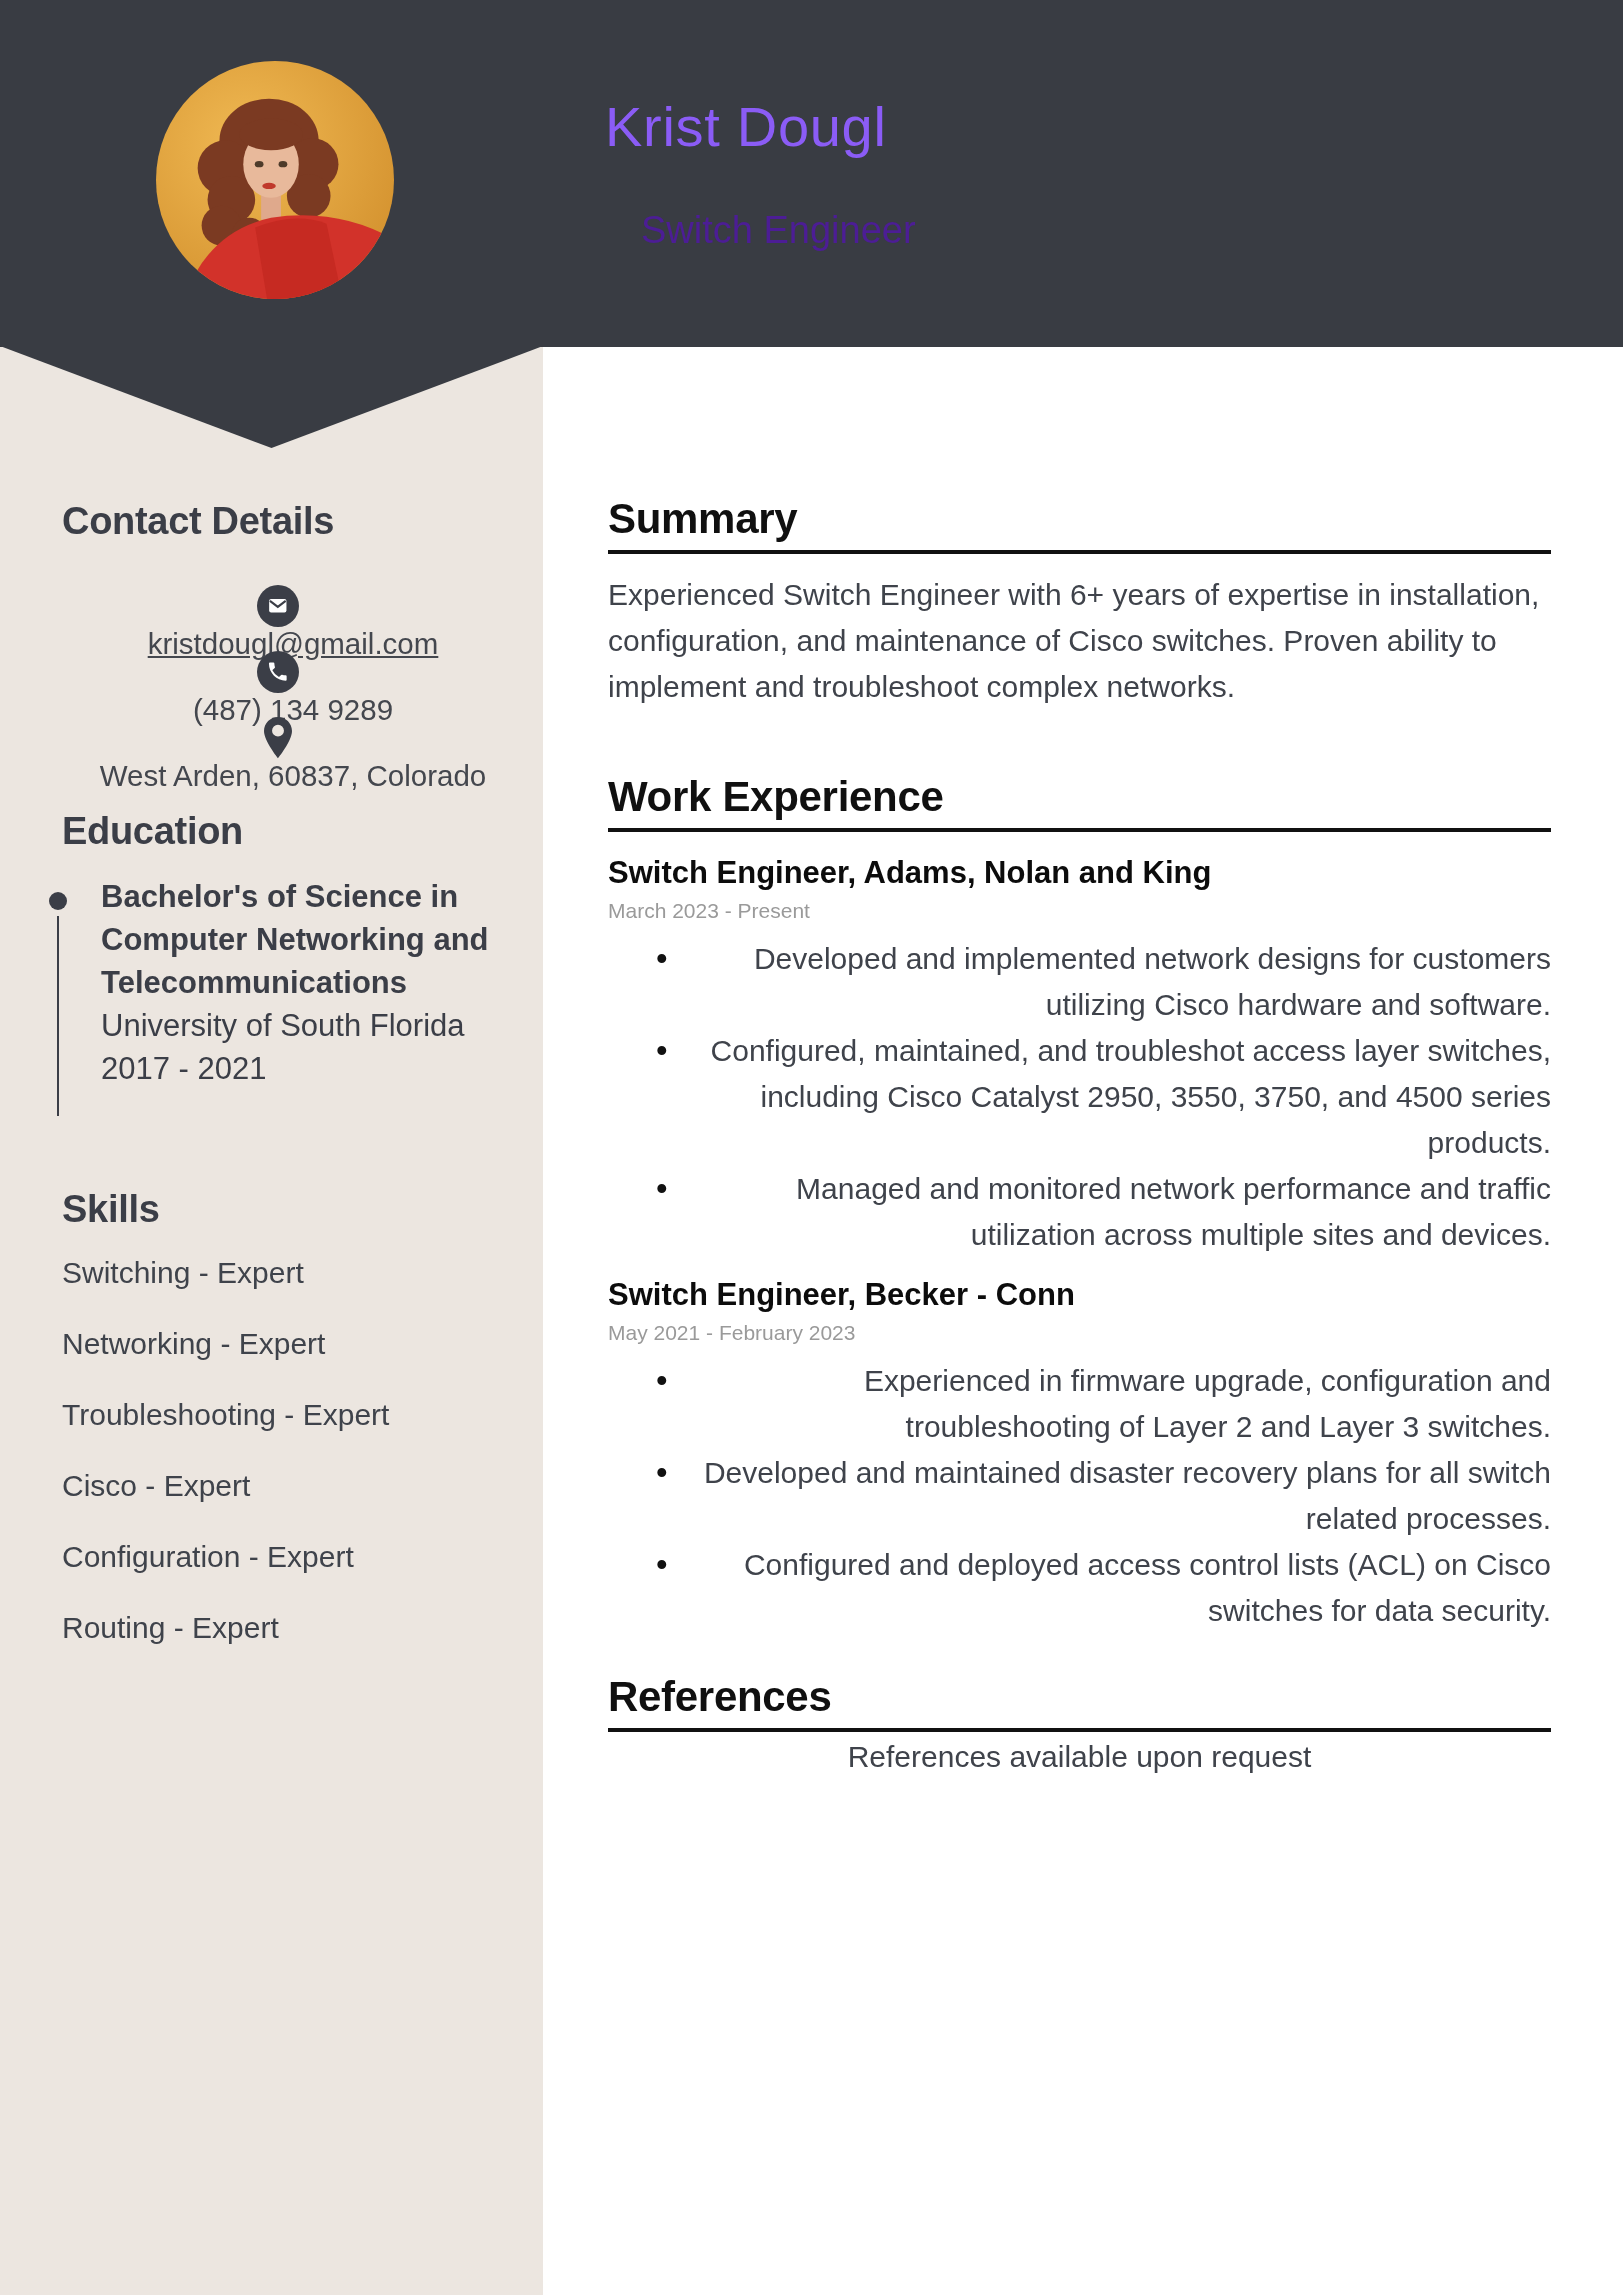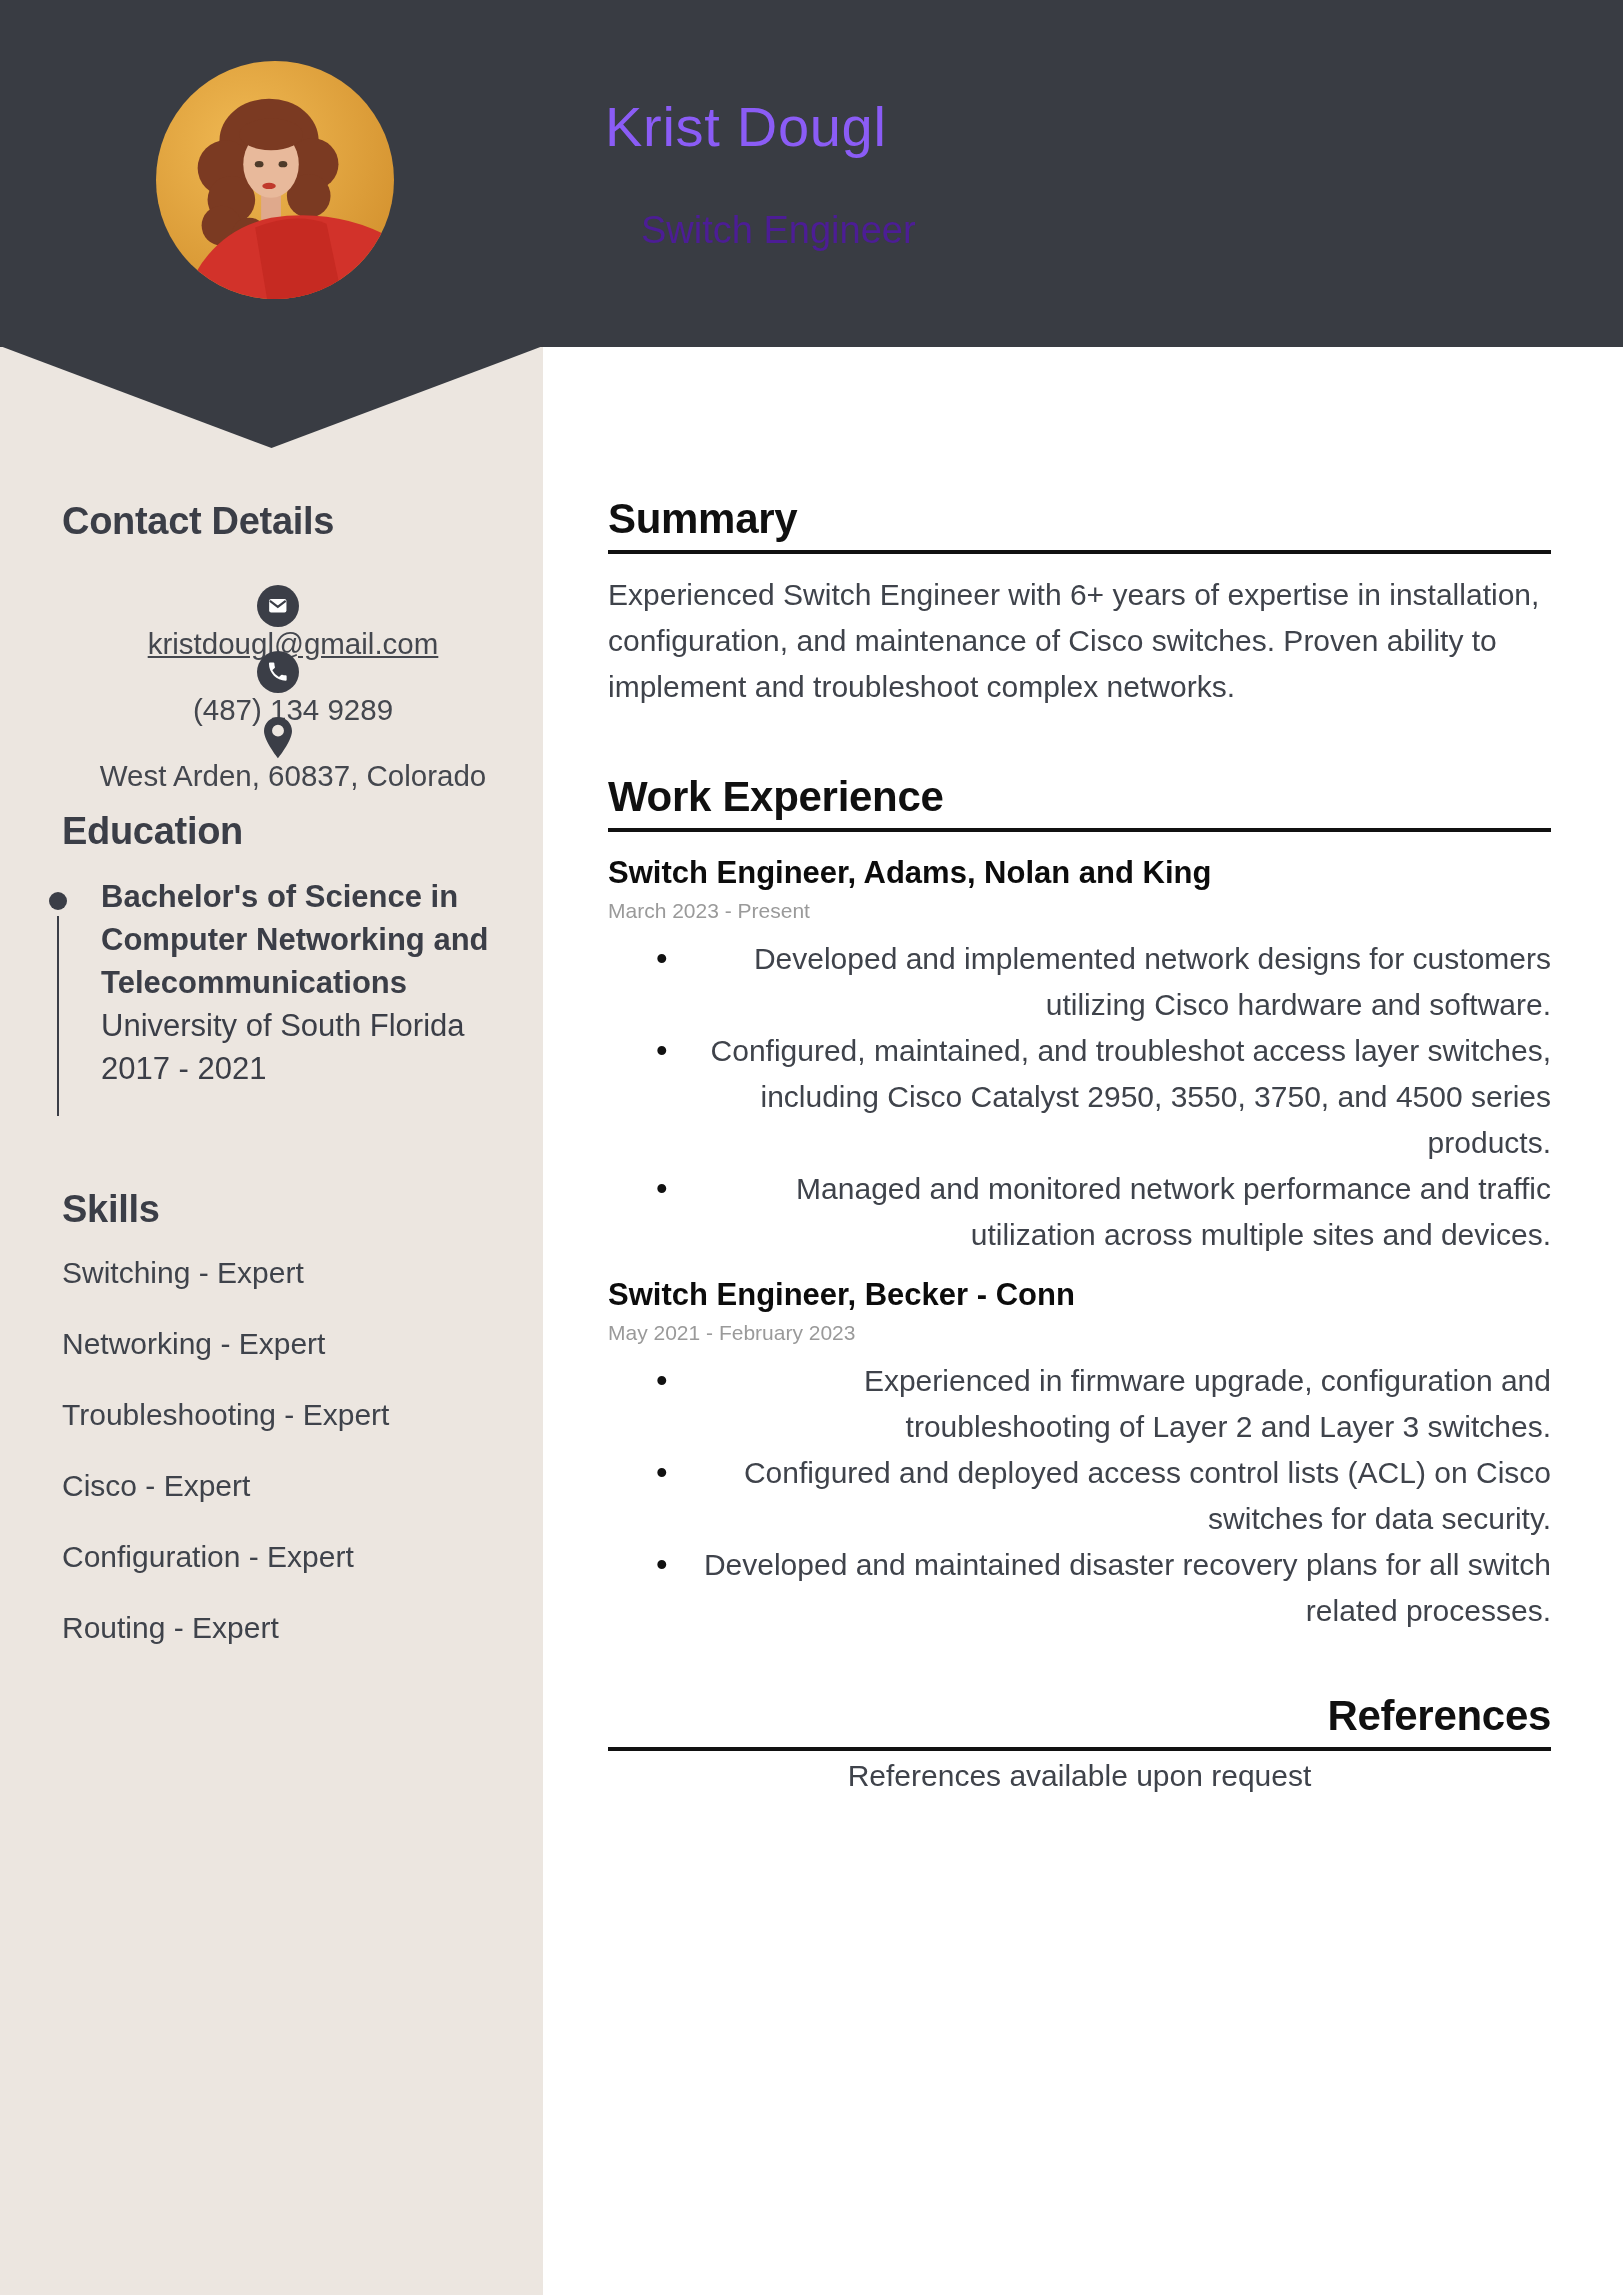--- a/index.html
+++ b/index.html
@@ -99,21 +99,21 @@
   .main{
     position:absolute;left:608px;top:0;width:943px;color:var(--body);
   }
   .main-h{
     font-size:42px;line-height:47px;font-weight:700;color:var(--ink);
     letter-spacing:-0.3px;
     border-bottom:4.6px solid #111111;padding-bottom:7.9px;
   }
   .main-h.summary{margin-top:495px;}
   .main-h.experience{margin-top:63px;}
-  .main-h.references{margin-top:58px;text-align:right;}
+  .main-h.references{margin-top:39px;}
   .summary-text{margin-top:18.3px;font-size:30px;line-height:46px;}
   .job{margin-top:22px;}
   .job + .job{margin-top:18.3px;}
   .job-title{font-size:31px;line-height:37px;font-weight:700;color:#0C0C0C;}
   .job-dates{margin-top:2.6px;font-size:21px;line-height:33px;color:var(--date);}
   .job-bullets{margin-top:9.2px;list-style:none;text-align:right;}
   .job-bullets li{
     position:relative;padding-left:84px;font-size:30px;line-height:46px;
   }
   .job-bullets li::before{
@@ -252,23 +252,23 @@
             </ul>
         </div>
 
         <div class="job">
           <div class="job-title">Switch Engineer, Becker - Conn</div>
           <div class="job-dates">May 2021 - February 2023</div>
           <ul class="job-bullets">
 
               <li>Experienced in firmware upgrade, configuration and troubleshooting of Layer 2 and Layer 3 switches.</li>
 
+              <li>Developed and maintained disaster recovery plans for all switch related processes.</li>
+
               <li>Configured and deployed access control lists (ACL) on Cisco switches for data security.</li>
-
-              <li>Developed and maintained disaster recovery plans for all switch related processes.</li>
             </ul>
         </div>
       </div>
 
     <h2 class="main-h references">References</h2>
     <p class="refs-text">References available upon request</p>
 
   </div>
 
 </div>

